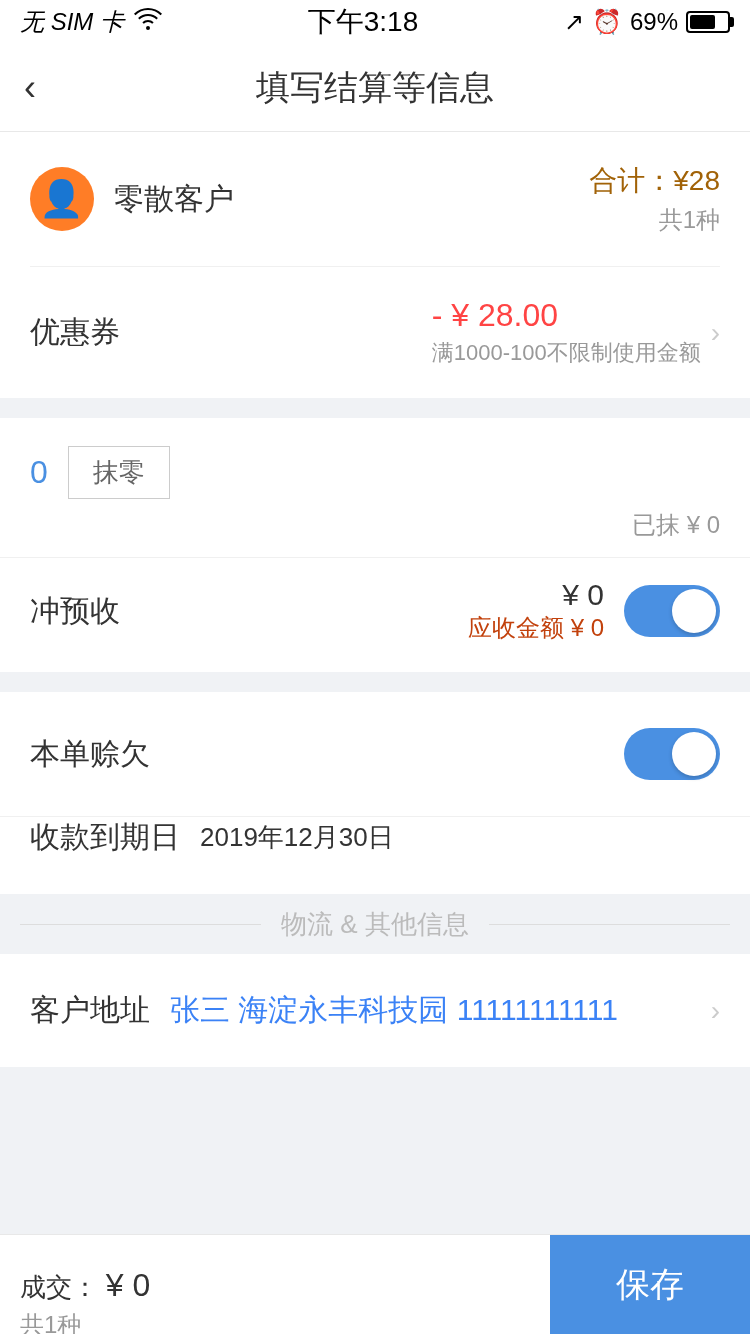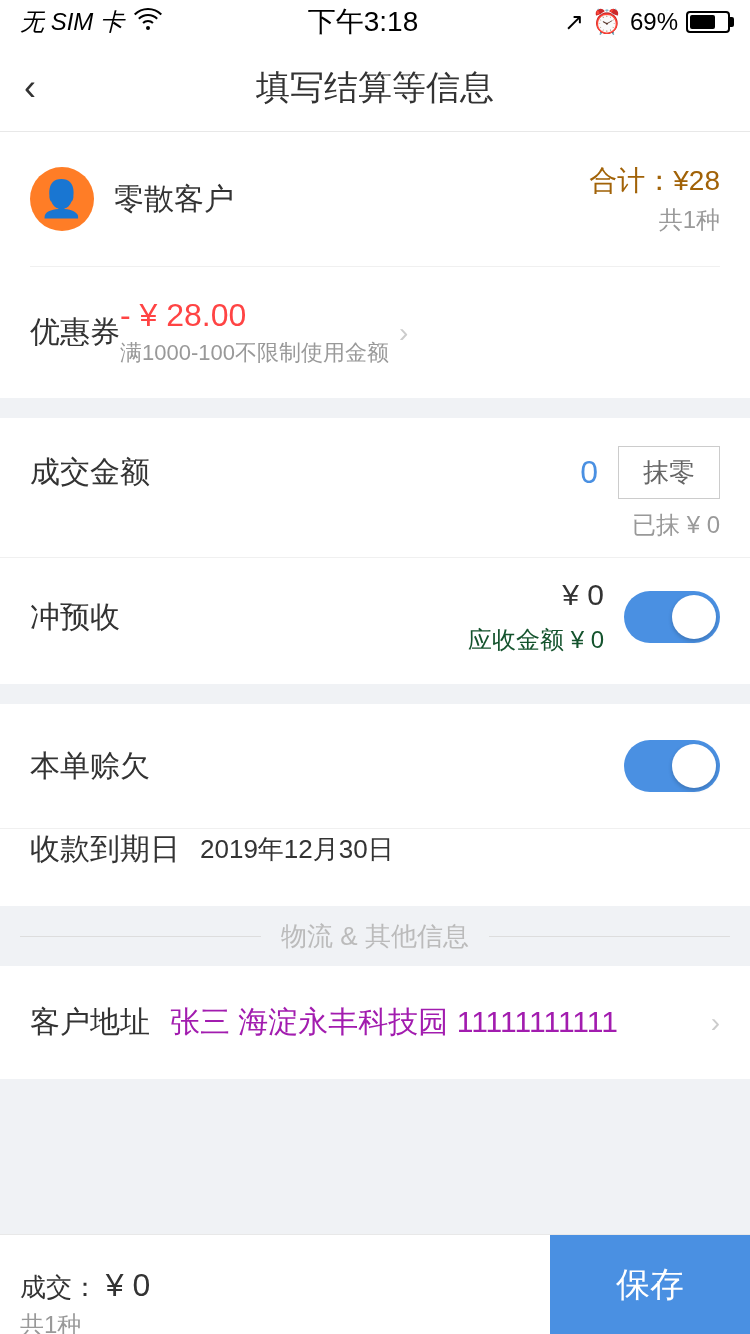--- a/index.html
+++ b/index.html
@@ -92,20 +92,21 @@
     .avatar-icon { font-size: 36px; color: #fff; }
     .customer-name { font-size: 30px; color: #333; }
     .customer-right { text-align: right; }
     .customer-total { font-size: 28px; color: #a16207; }
     .customer-count { font-size: 24px; color: #999; margin-top: 4px; }
 
     
     .coupon-row {
       display: flex;
       align-items: center;
+      justify-content: space-between;
       padding: 30px 0;
     }
     .coupon-label { font-size: 30px; color: #333; }
     .coupon-right { display: flex; align-items: center; gap: 10px; }
     .coupon-amount { font-size: 32px; color: #ff4444; font-weight: 500; }
     .coupon-desc { font-size: 22px; color: #999; text-align: right; margin-top: 4px; }
     .chevron-right { font-size: 28px; color: #ccc; }
 
     
     .deal-row {
@@ -132,21 +133,21 @@
     .prereceive-row {
       display: flex;
       align-items: center;
       justify-content: space-between;
       padding: 20px 0 28px 0;
     }
     .prereceive-label { font-size: 30px; color: #333; }
     .prereceive-right { display: flex; align-items: center; gap: 20px; }
     .prereceive-values { text-align: right; }
     .prereceive-amount { font-size: 30px; color: #333; }
-    .prereceive-sub { font-size: 24px; color: #14532d; margin-top: 12px; }
+    .prereceive-sub { font-size: 24px; color: #c2410c; margin-top: 0; }
 
     
     .toggle {
       width: 96px; height: 52px; border-radius: 26px; background: #4a90e2;
       position: relative; cursor: pointer; flex-shrink: 0;
     }
     .toggle-knob {
       width: 44px; height: 44px; border-radius: 50%; background: #fff;
       position: absolute; top: 4px; right: 4px;
       box-shadow: 0 2px 4px rgba(0,0,0,0.2);
@@ -184,21 +185,21 @@
     }
 
     
     .address-row {
       display: flex;
       align-items: center;
       justify-content: space-between;
       padding: 36px 0;
     }
     .address-label { font-size: 30px; color: #333; margin-right: 20px; flex-shrink: 0; }
-    .address-value { font-size: 30px; color: #a21caf; flex: 1; }
+    .address-value { font-size: 30px; color: #3b82f6; flex: 1; }
 
     
     .bottom-bar {
       position: fixed;
       bottom: 0;
       left: 0;
       width: 750px;
       height: 100px;
       background: #fff;
       display: flex;
@@ -279,21 +280,20 @@
       </div>
       <span class="chevron-right">›</span>
     </div>
   </div>
 </div>
 
 <div class="section-divider"></div>
 
 <div class="white-section">
   <div class="deal-row">
-    <span class="deal-label">成交金额</span>
     <div class="deal-right">
       <span class="deal-value">0</span>
       <button class="round-btn">抹零</button>
     </div>
   </div>
   <div class="deal-sub">已抹  ¥ 0</div>
 
   <div style="height:1px;background:#f0f0f0;margin:0 -30px;"></div>
   <div class="prereceive-row">
     <span class="prereceive-label">冲预收</span>

